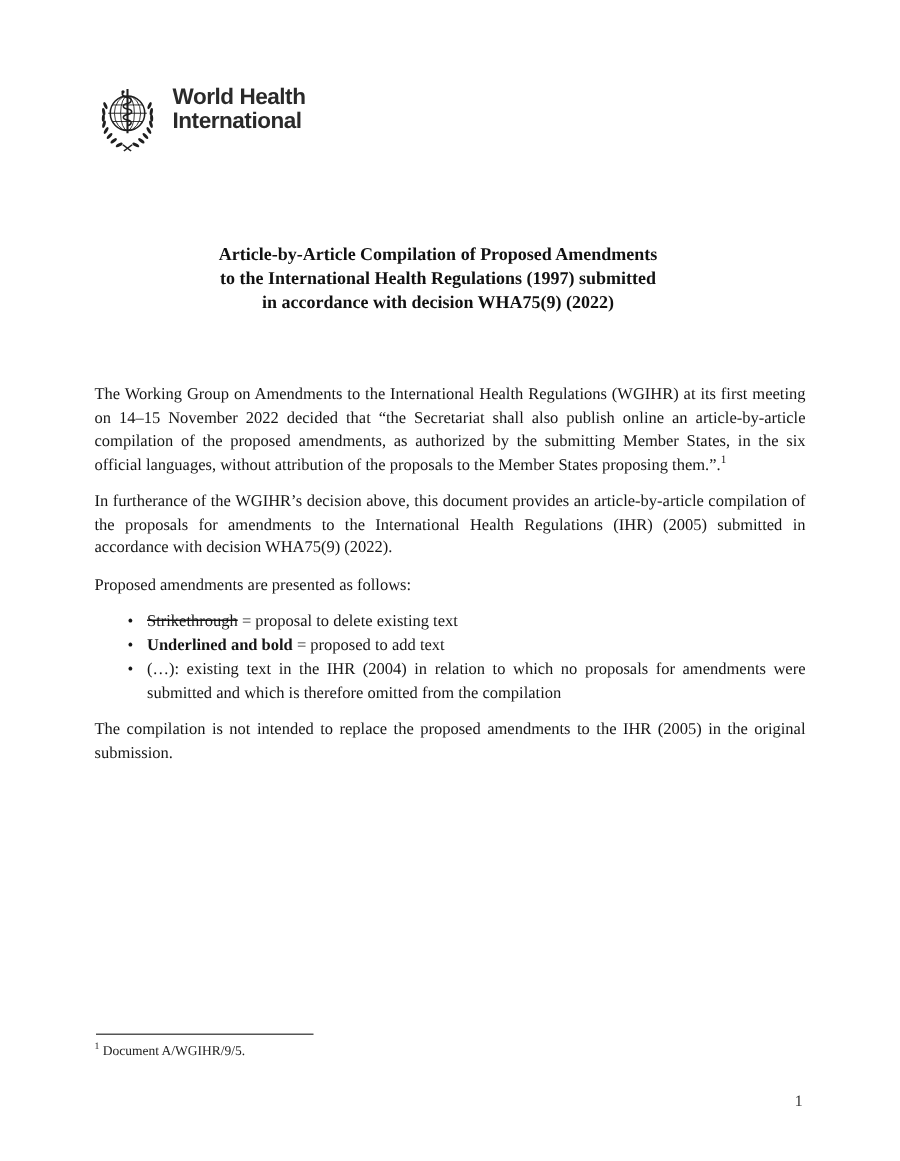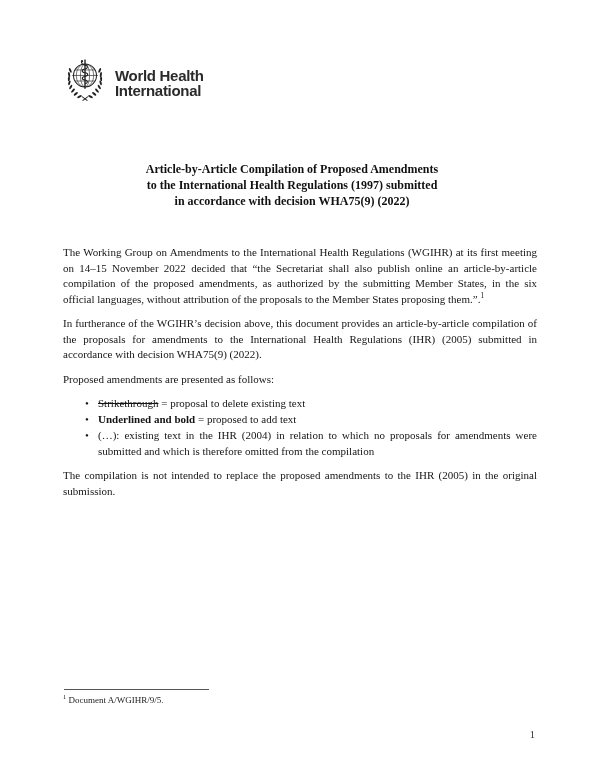--- a/index.html
+++ b/index.html
@@ -14,21 +14,20 @@
     color: #1a1a1a;
     overflow: hidden;
   }
 
   
   .logo {
     position: absolute;
     top: 57px;
     left: 62px;
     display: flex;
-    align-items: center;
     gap: 7px;
   }
   .logo-text {
     font-family: "Liberation Sans", sans-serif;
     font-weight: bold;
     font-size: 15px;
     line-height: 15.5px;
     letter-spacing: -0.3px;
     color: #2a2a2a;
   }
@@ -42,21 +41,21 @@
     text-align: center;
     font-weight: bold;
     font-size: 12px;
     line-height: 16px;
     color: #111;
   }
 
   
   .body-text {
     position: absolute;
-    top: 245px;
+    top: 256px;
     left: 63px;
     width: 474px;
     font-size: 11px;
     line-height: 15.5px;
     text-align: justify;
     color: #151515;
   }
   .body-text p { margin: 0 0 9px 0; }
   sup.fn-ref {
     font-size: 7.5px;

